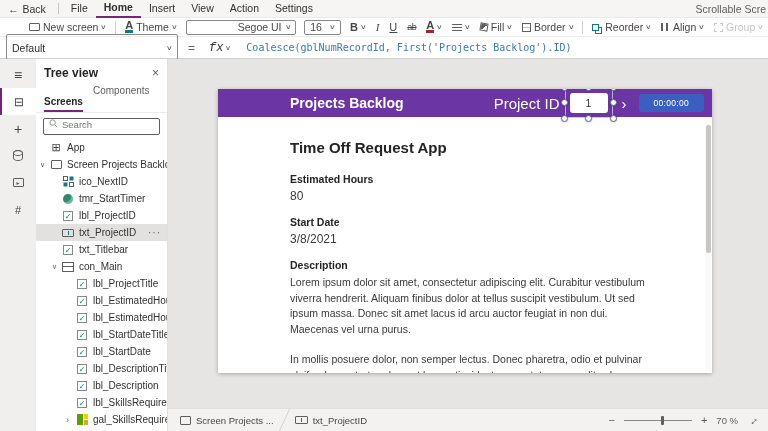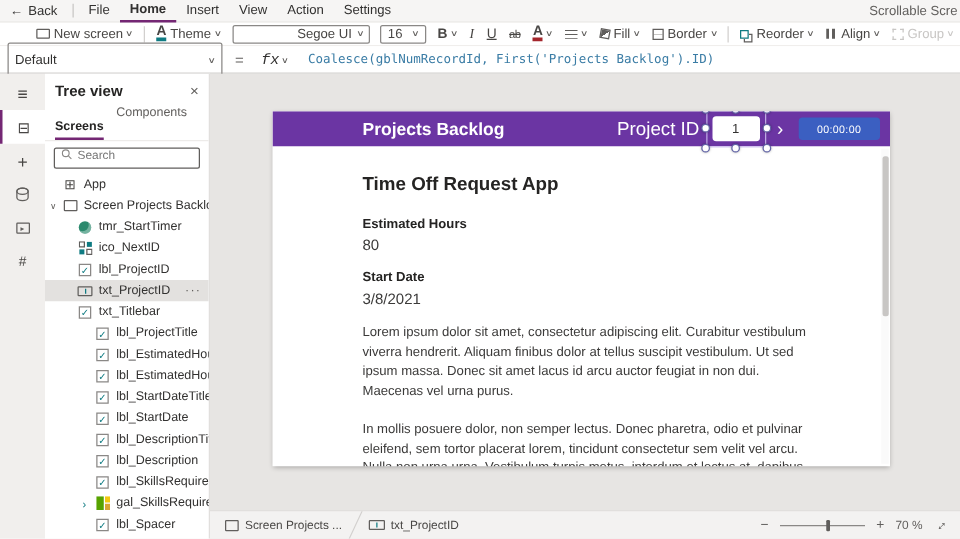--- a/index.html
+++ b/index.html
@@ -265,58 +265,65 @@
     </div>
     <div class="row">
       <span class="chev">∨</span>
       <span class="ic">
           <span class="ic-screen"></span>
         </span>
       <span>Screen Projects Backlog</span>
     </div>
     <div class="row lvl1">
       <span class="chev"></span>
-        <span class="ic">
-          <span class="ic-timer"></span>
-        </span>
-      <span>tmr_StartTimer</span>
-    </div>
-    <div class="row lvl1">
-      <span class="chev"></span>
       <span class="ic">
           <svg width="11" height="11" viewBox="0 0 11 11">
             <rect x="0.5" y="0.5" width="4" height="4" fill="none" stroke="#605e5c"></rect>
             <rect x="6.5" y="0.5" width="4" height="4" fill="#0f7b82"></rect>
             <rect x="0.5" y="6.5" width="4" height="4" fill="#0f7b82"></rect>
             <rect x="6.5" y="6.5" width="4" height="4" fill="none" stroke="#605e5c"></rect>
           </svg>
         </span>
       <span>ico_NextID</span>
     </div>
     <div class="row lvl1">
       <span class="chev"></span>
         <span class="ic">
+          <span class="ic-timer"></span>
+        </span>
+      <span>tmr_StartTimer</span>
+    </div>
+    <div class="row lvl1">
+      <span class="chev"></span>
+        <span class="ic">
           <span class="ic-label">✓</span>
         </span>
       <span>lbl_ProjectID</span>
     </div>
     <div class="row lvl1 selrow">
       <span class="chev"></span>
         <span class="ic">
           <span class="ic-input"></span>
         </span>
       <span>txt_ProjectID</span>
       <span class="dots">···</span>
     </div>
     <div class="row lvl1">
       <span class="chev"></span>
         <span class="ic">
           <span class="ic-label">✓</span>
         </span>
       <span>txt_Titlebar</span>
+    </div>
+    <div class="row lvl1">
+      <span class="chev">∨</span>
+      <span class="ic">
+          <span class="ic-container"></span>
+        </span>
+      <span>con_Main</span>
     </div>
     <div class="row lvl2">
       <span class="chev"></span>
         <span class="ic">
           <span class="ic-label">✓</span>
         </span>
       <span>lbl_ProjectTitle</span>
     </div>
     <div class="row lvl2">
       <span class="chev"></span>
@@ -407,20 +414,21 @@
         </span>
         <span class="next-chev">›</span>
         <span class="timer-btn">00:00:00</span>
       </div>
       <div class="page">
         <h1>Time Off Request App</h1>
         <div class="fld-title">Estimated Hours</div>
         <div class="fld-val">80</div>
         <div class="fld-title">Start Date</div>
         <div class="fld-val">3/8/2021</div>
+        <div class="fld-title">Description</div>
         <p class="para">Lorem ipsum dolor sit amet, consectetur adipiscing elit. Curabitur vestibulum viverra hendrerit. Aliquam finibus dolor at tellus suscipit vestibulum. Ut sed ipsum massa. Donec sit amet lacus id arcu auctor feugiat in non dui. Maecenas vel urna purus.</p>
         <p class="para">In mollis posuere dolor, non semper lectus. Donec pharetra, odio et pulvinar eleifend, sem tortor placerat lorem, tincidunt consectetur sem velit vel arcu. Nulla non urna urna. Vestibulum turpis metus, interdum et lectus at, dapibus</p>
       </div>
       <div class="sb-track"></div>
       <div class="sb-thumb"></div>
     </div>
 
     <div class="statusbar">
       <span class="crumb">
         <span class="ic-screen"></span>

